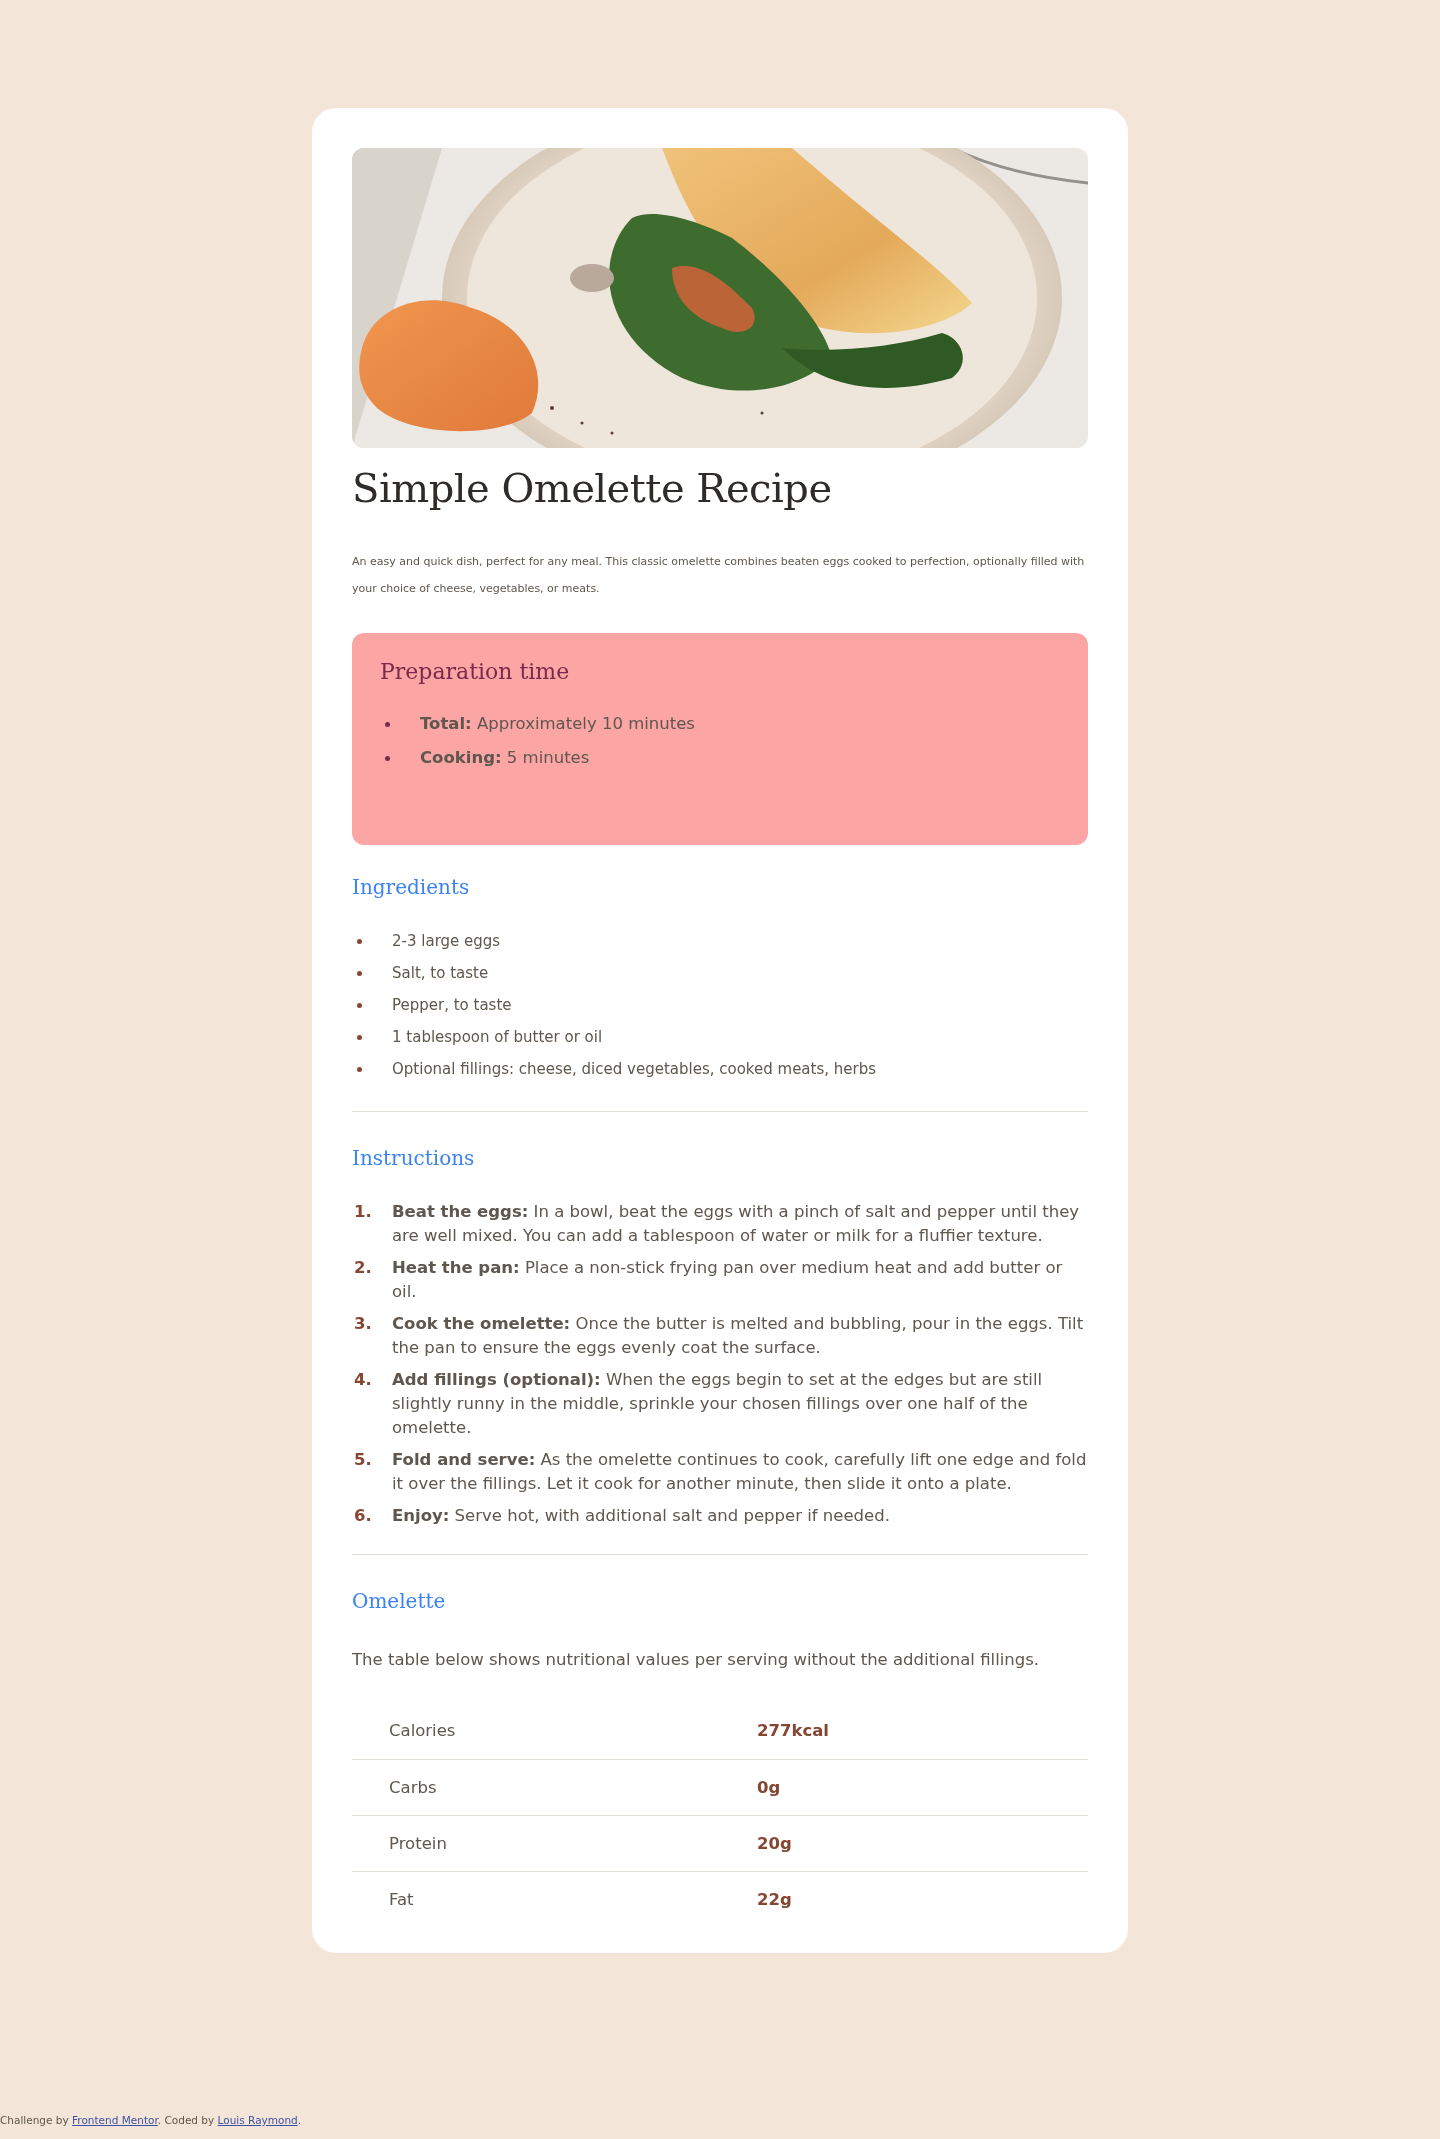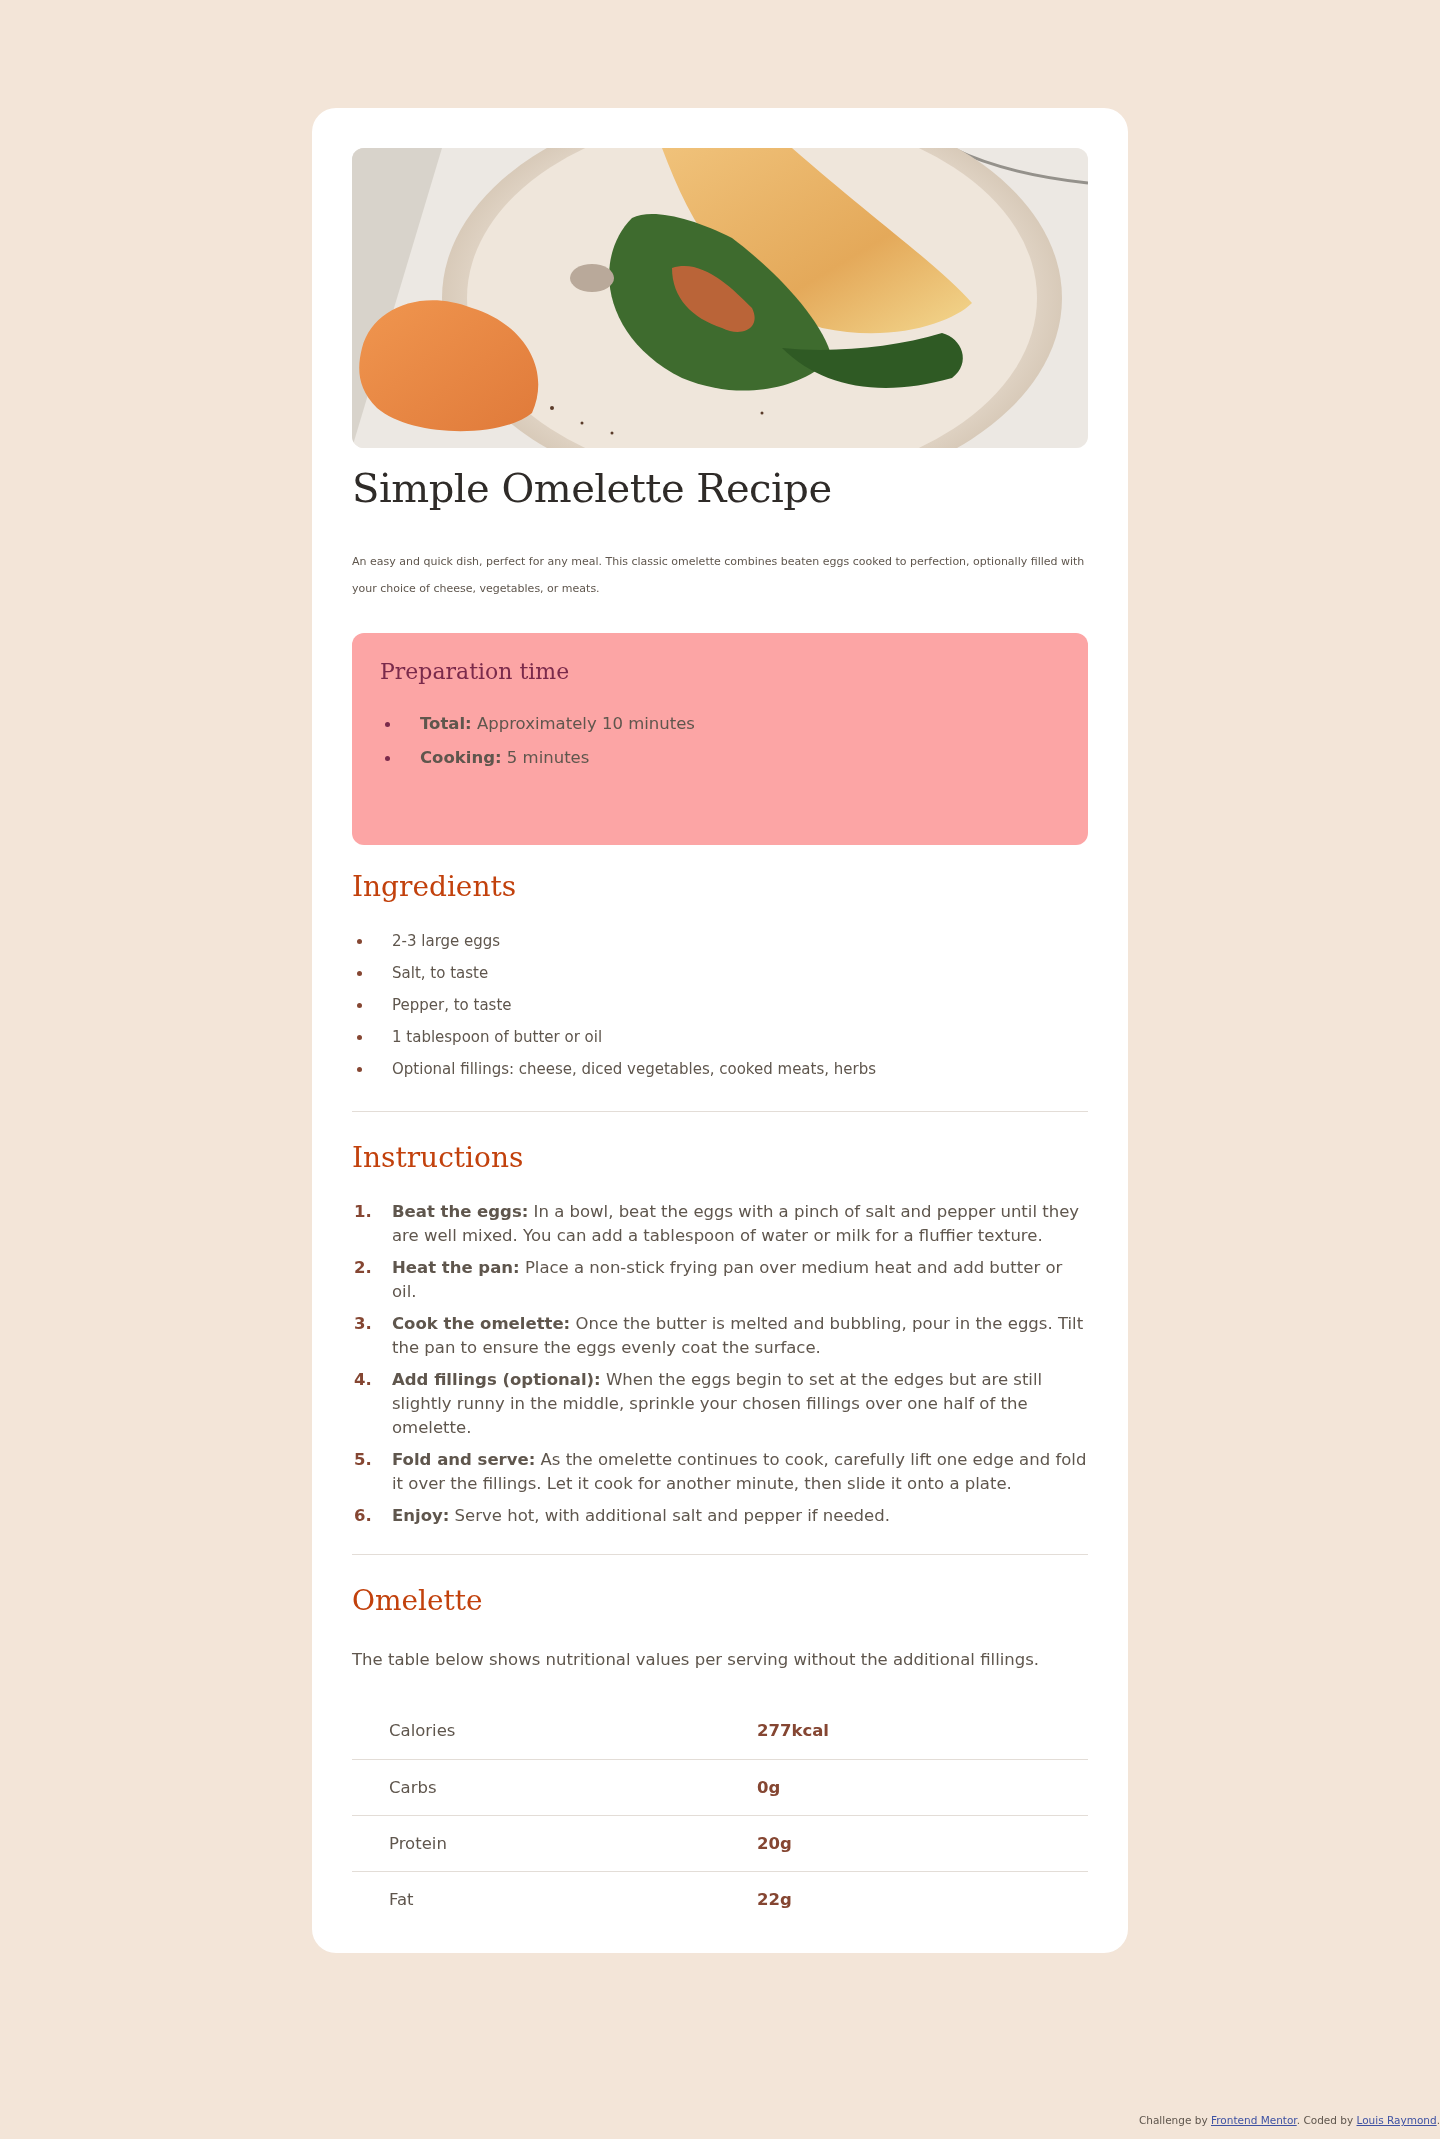--- a/index.html
+++ b/index.html
@@ -75,23 +75,23 @@
       left: 5px;
       top: 15px;
       width: 5px; height: 5px;
       border-radius: 50%;
       background: #7a2a4b;
     }
     .prep li b, .steps li b { color: #5f564d; font-weight: bold; }
     h2 {
       font-family: "DejaVu Serif", serif;
       font-weight: normal;
-      font-size: 28px;
+      font-size: 20px;
       line-height: 36px;
-      color: #c2410c;
+      color: #3b82f6;
     }
     .ingredients { margin-top: 24px; }
     .ingredients ul { list-style: none; margin-top: 20px; }
     .ingredients li {
       position: relative;
       font-size: 15px;
       line-height: 32px;
       padding-left: 40px;
     }
     .ingredients li::before {
@@ -140,21 +140,21 @@
       border-bottom: 1px solid #e3ddd7;
     }
     table.nutri tr:last-child td { border-bottom: none; }
     table.nutri td.label { padding-left: 37px; width: 405px; color: #5f564d; }
     table.nutri td.value { color: #854632; font-weight: bold; }
     .footer {
       position: absolute;
       top: 2114px;
       left: 0;
       width: 1440px;
-      text-align: right;
+      text-align: left;
       font-size: 10.5px;
       color: #5f564d;
     }
     .footer a { color: #3e52a3; text-decoration: underline; }
   </style>
 </head>
 <body>
 
 <main class="card">
 

